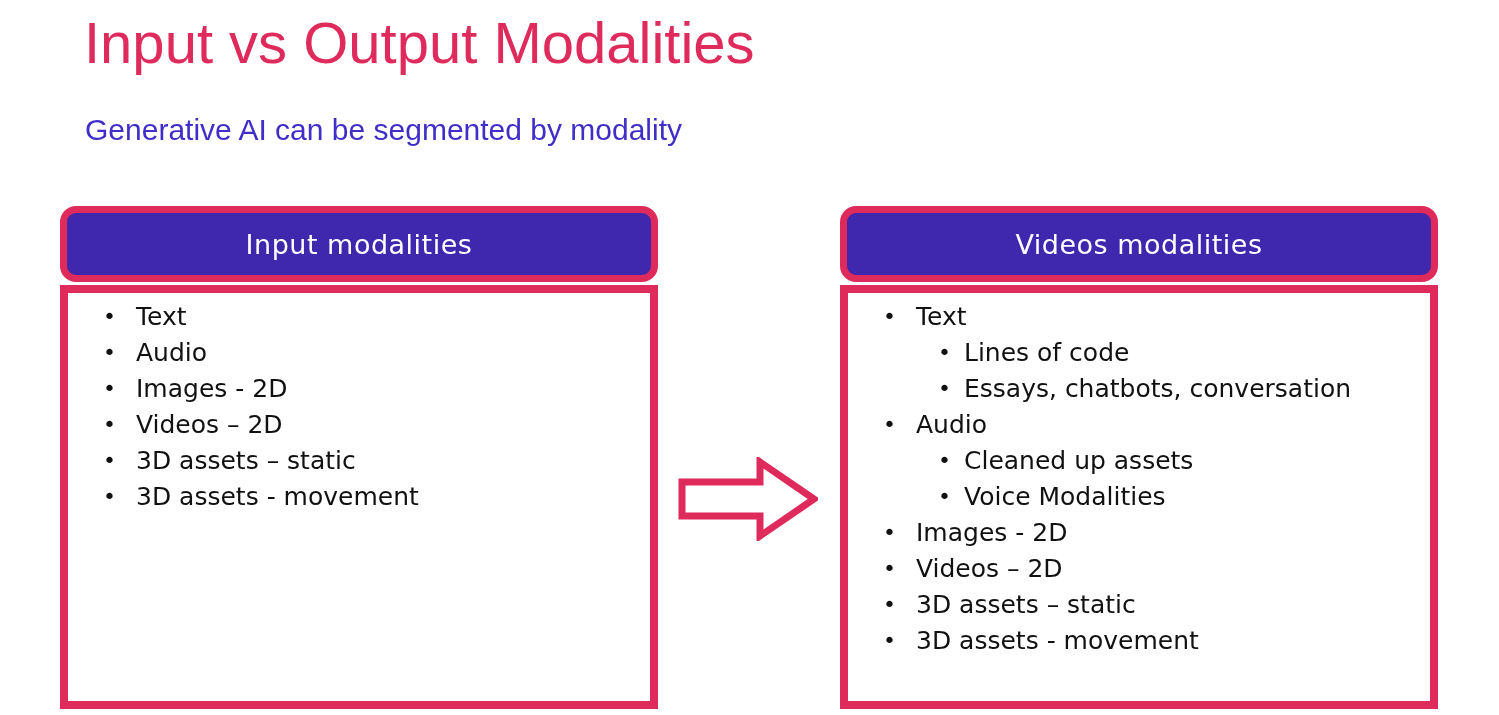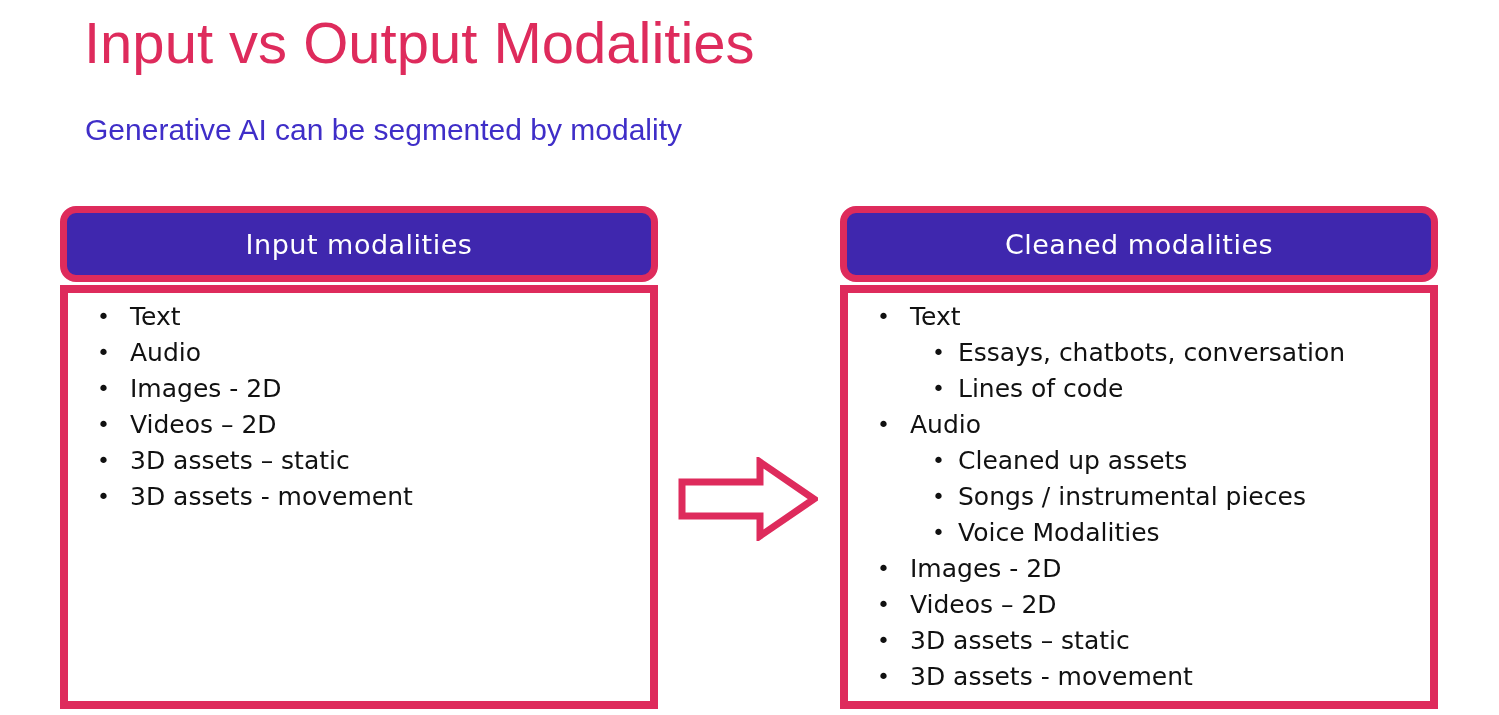--- a/index.html
+++ b/index.html
@@ -64,21 +64,21 @@
   .panel-header .panel-title {
     color: var(--panel-header-text);
     font-size: 27px;
     letter-spacing: 0.5px;
   }
   .panel-body {
     position: absolute;
     top: 79px; left: 0; right: 0; bottom: 0;
     border: 8px solid var(--accent-pink);
     background: #ffffff;
-    padding: 6px 2px 0 12px;
+    padding: 6px 2px 0 18px;
     overflow: hidden;
   }
   ul.modality-list {
     list-style: none;
     font-size: 25px;
     line-height: 36px;
     color: var(--body-text);
   }
   li.l1 { position: relative; padding-left: 50px; white-space: nowrap; }
   li.l1::before {
@@ -127,30 +127,29 @@
         </ul>
     </div>
   </div>
 
   <svg class="arrow-icon" width="140" height="84" viewBox="0 0 140 84" xmlns="http://www.w3.org/2000/svg" aria-hidden="true">
     <path d="M 4 25 H 82 V 5 L 136 42 L 82 79 V 59 H 4 Z" fill="none" stroke="currentColor" stroke-width="7" stroke-linejoin="miter"></path>
   </svg>
 
   <div class="panel right">
     <div class="panel-header">
-      <span class="panel-title">Cleaned modalities</span>
+      <span class="panel-title">Videos modalities</span>
     </div>
     <div class="panel-body">
       <ul class="modality-list">
           <li class="l1">Text</li>
+          <li class="l2">Lines of code</li>
           <li class="l2">Essays, chatbots, conversation</li>
-          <li class="l2">Lines of code</li>
           <li class="l1">Audio</li>
           <li class="l2">Cleaned up assets</li>
-          <li class="l2">Songs / instrumental pieces</li>
           <li class="l2">Voice Modalities</li>
           <li class="l1">Images - 2D</li>
           <li class="l1">Videos – 2D</li>
           <li class="l1">3D assets – static</li>
           <li class="l1">3D assets - movement</li>
         </ul>
     </div>
   </div>
 
 </div>

